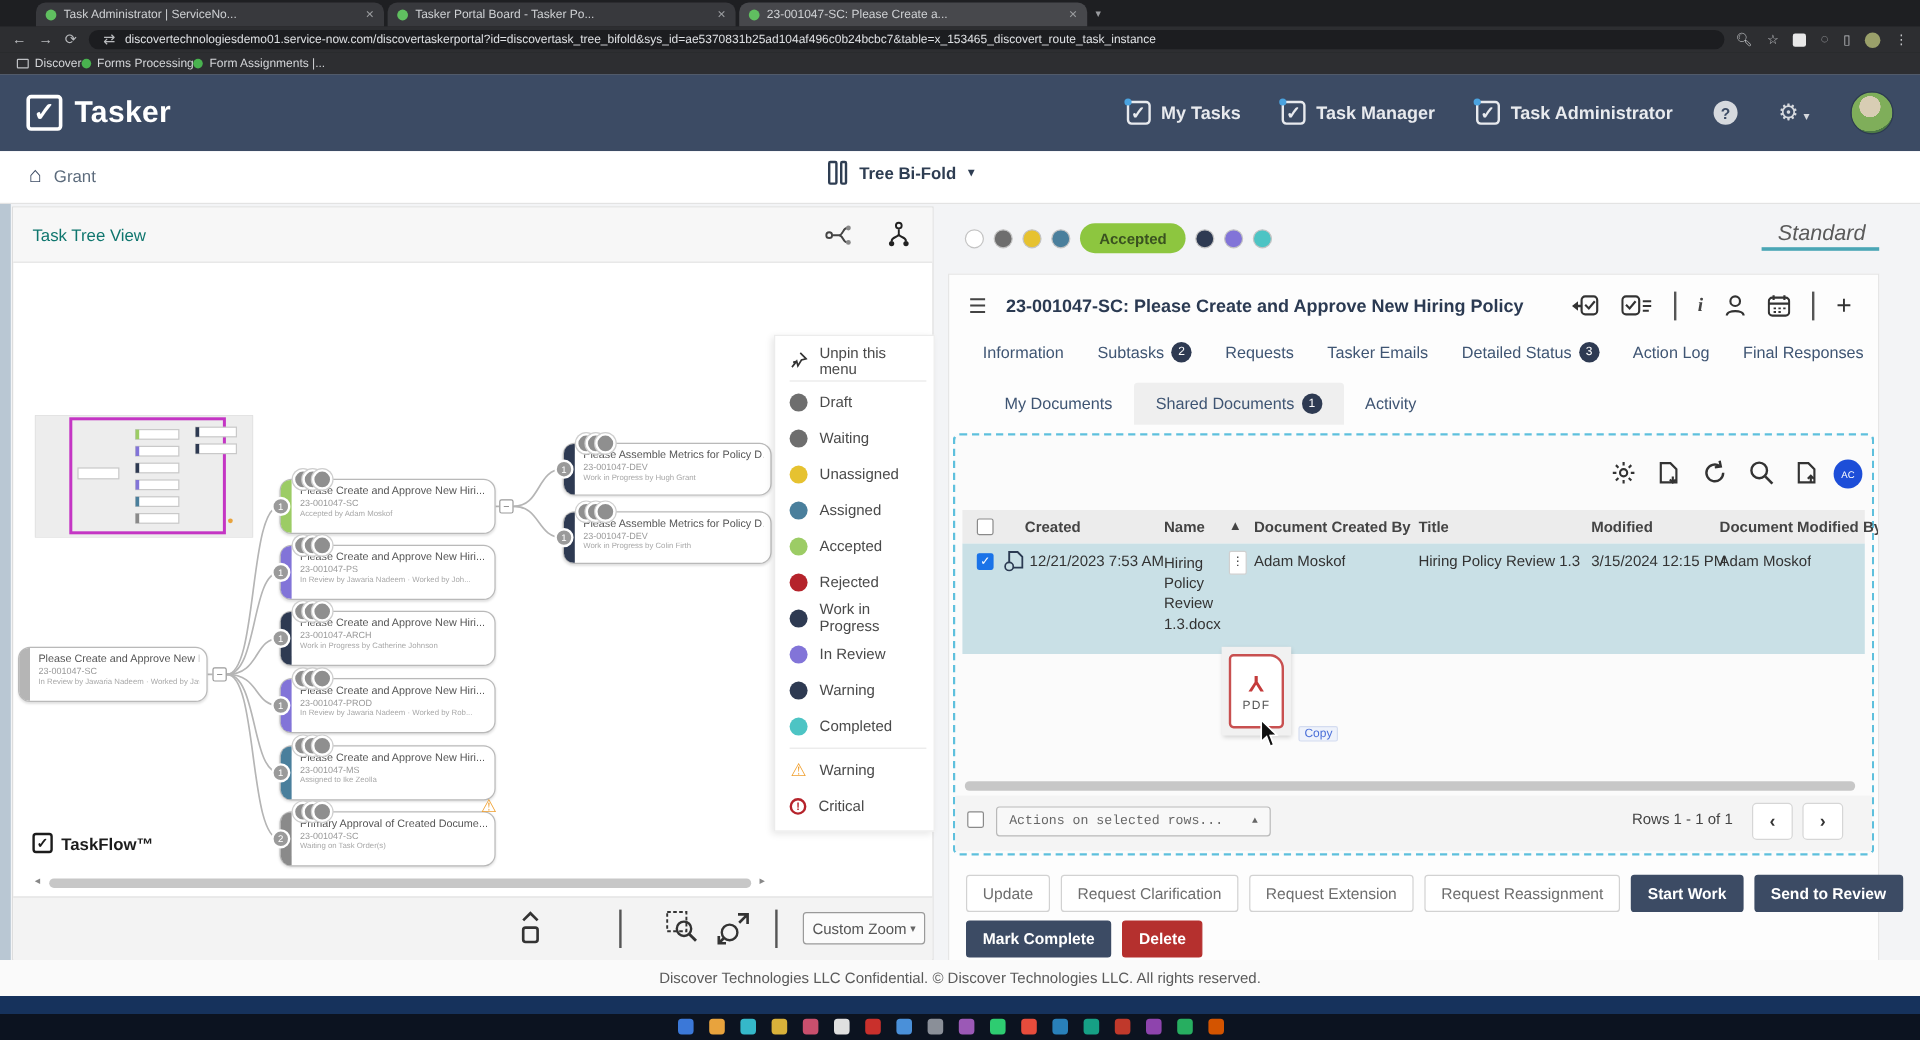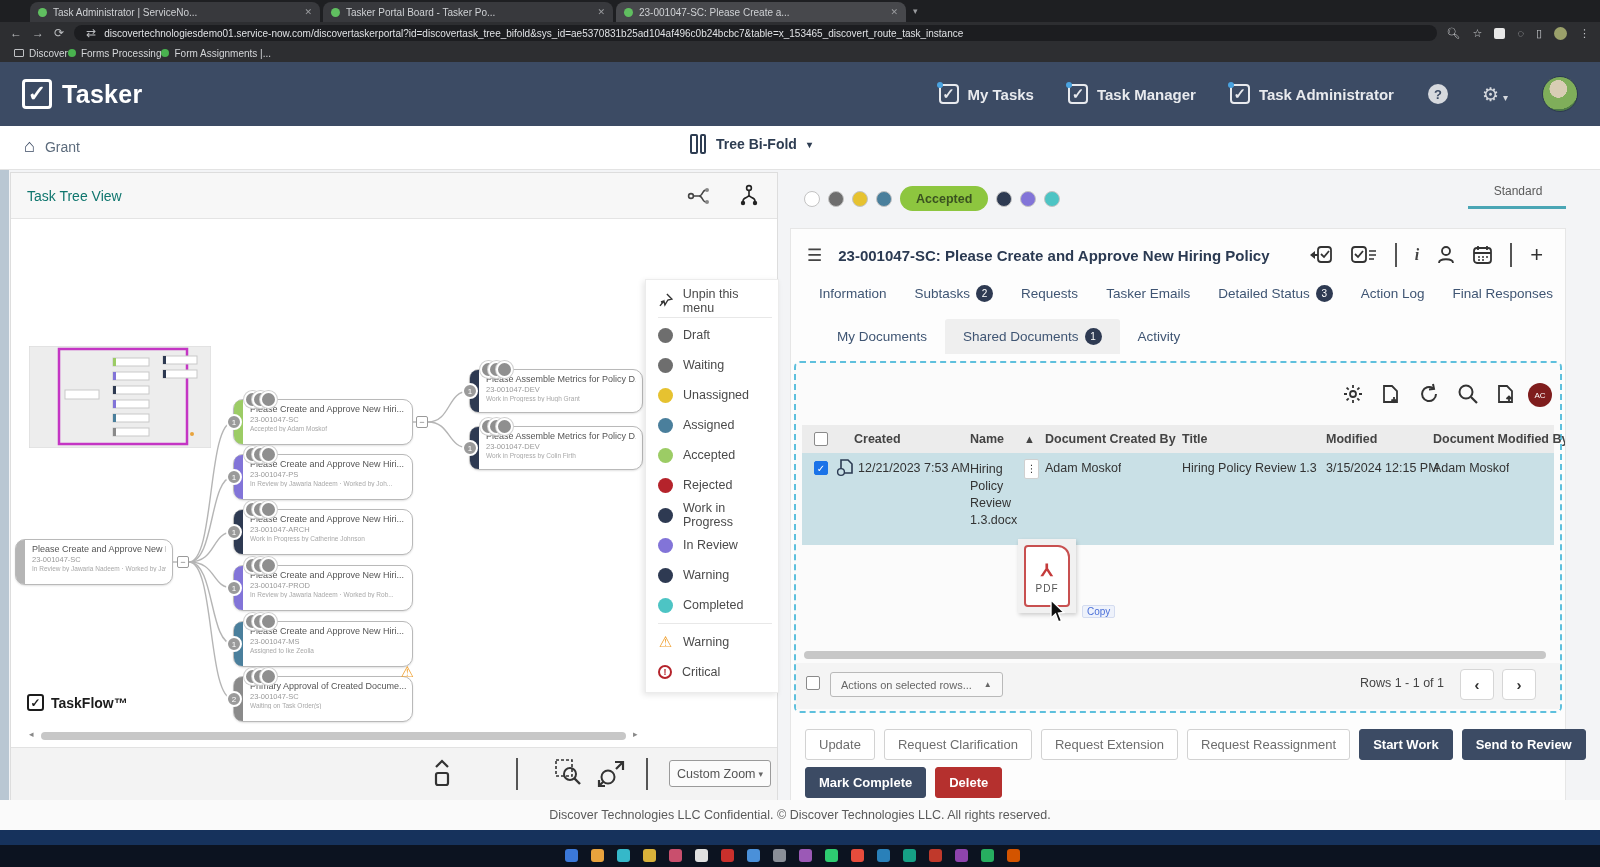--- a/index.html
+++ b/index.html
@@ -83,21 +83,21 @@
   .tp-hscroll { position:absolute; left:30px; top:559px; width:585px; height:8px; background:#c7c7c7; border-radius:4px; }
   .tp-harrow { position:absolute; top:556px; color:#888; font-size:9px; }
   .tp-ctrl { position:absolute; left:0; right:0; top:574px; height:54px; background:#f3f3f3; border-top:1px solid #e2e2e2; }
   .tp-ctrl .divider { position:absolute; top:10px; width:2px; height:32px; background:#555; }
   .zoomsel { position:absolute; left:658px; top:12px; width:102px; height:27px; border:1px solid #9a9a9a; border-radius:3px; background:#fbfbfb; font-size:12.5px; color:#555; display:flex; align-items:center; justify-content:space-between; padding:0 7px; }
 
   
   .dotsrow { position:absolute; left:804px; top:186px; display:flex; align-items:center; gap:8px; }
   .sdot { width:16px; height:16px; border-radius:50%; border:1px solid #c3c3c3; }
   .pill { height:25px; padding:0 16px; border-radius:13px; background:#8dc63f; color:#3a5220; font-size:12.5px; font-weight:bold; display:flex; align-items:center; }
-  .stdtab { position:absolute; left:1470px; top:184px; width:96px; text-align:center; color:#5a5a5a; font-size:12px; }
+  .stdtab { position:absolute; left:1470px; top:184px; width:96px; text-align:center; color:#5a5a5a; font-size:18px;font-style:italic; }
   .stdline { position:absolute; left:1468px; top:206px; width:98px; height:3px; background:#4aa6b5; }
 
   .card { position:absolute; left:790px; top:228px; width:776px; height:576px; background:#fdfdfd; border:1px solid #e6e6e6; }
   .titlerow { position:absolute; top:8px; left:0; right:0; height:36px; display:flex; align-items:center; }
   .hamb { margin-left:16px; font-size:17px; color:#444; }
   .cardtitle { margin-left:16px; font-size:15px; font-weight:bold; color:#2b3a52; }
   .trow-icons { margin-left:auto; margin-right:22px; display:flex; align-items:center; gap:18px; color:#444; }
   .vdiv { width:2px; height:24px; background:#555; }
   .ico-i { font-family:"Liberation Serif", serif; font-style:italic; font-weight:bold; font-size:16px; }
   .ico-plus { font-size:22px; color:#333; }
@@ -107,36 +107,36 @@
   .tbadge { width:17px; height:17px; border-radius:50%; background:#2e3a52; color:#fff; font-size:10px; display:flex; align-items:center; justify-content:center; }
   .tabs2 { position:absolute; top:90px; left:28px; display:flex; gap:0; align-items:stretch; }
   .tabs2 .titem { padding:9px 18px; }
   .tabs2 .titem.active { background:#efefef; border-radius:3px 3px 0 0; }
 
   .docs { position:absolute; top:132px; left:3px; width:768px; height:352px; border:2px dashed #5ec0dd; border-radius:6px; background:#fbfbfb; }
   .searchwrap { position:absolute; left:12px; top:14px; display:flex; }
   .searchwrap input { width:168px; height:34px; border:1px solid #c9c9c9; border-radius:4px 0 0 4px; padding:0 10px; font-size:12.5px; color:#555; background:#fff; outline:none; }
   .searchbtn { width:38px; height:34px; border:1px solid #c9c9c9; border-left:none; border-radius:0 4px 4px 0; background:#fff; display:flex; align-items:center; justify-content:center; }
   .dt-icons { position:absolute; right:44px; top:20px; display:flex; gap:17px; align-items:center; color:#333; }
-  .ac-circ { position:absolute; right:8px; top:20px; width:24px; height:24px; border-radius:50%; background:#7f1d1d; color:#fff; font-size:8px; font-weight:normal; display:flex; align-items:center; justify-content:center; }
+  .ac-circ { position:absolute; right:8px; top:20px; width:24px; height:24px; border-radius:50%; background:#1d4ed8; color:#fff; font-size:8px; font-weight:normal; display:flex; align-items:center; justify-content:center; }
   .thead { position:absolute; left:6px; right:6px; top:62px; height:28px; background:#ececec; display:flex; align-items:center; font-size:12.5px; font-weight:bold; color:#444; }
   .trowsel { position:absolute; left:6px; right:6px; top:90px; height:92px; background:#c9e0e6; font-size:12.5px; color:#333; }
   .cb { width:14px; height:14px; border:1.5px solid #8a8a8a; border-radius:2px; background:#fff; }
   .cb.checked { background:#1a73e8; border-color:#1a73e8; color:#fff; font-size:10px; line-height:13px; text-align:center; }
   .col { position:absolute; white-space:nowrap; overflow:hidden; }
   .dots3 { width:15px; height:20px; background:#fff; border:1px solid #d0d0d0; border-radius:2px; color:#333; font-size:10px; line-height:18px; text-align:center; }
   .pdfghost { position:absolute; left:222px; top:176px; width:58px; height:74px; background:#f1f1f1; box-shadow:1px 2px 4px rgba(0,0,0,.18); display:flex; align-items:center; justify-content:center; }
   .pdfdoc { width:46px; height:62px; background:#fff; border:2px solid #c85050; border-radius:4px 12px 4px 4px; display:flex; flex-direction:column; align-items:center; justify-content:center; gap:2px; }
   .pdflogo { color:#c43b3b; font-size:17px; font-weight:bold; font-family:"Liberation Serif",serif; transform:scaleX(1.2); }
   .pdftxt { color:#555; font-size:10px; letter-spacing:1px; }
   .copycursor { position:absolute; left:252px; top:236px; }
   .copytip { position:absolute; left:286px; top:242px; background:#eef2fb; border:1px solid #d4dcf0; color:#4a6fd8; font-size:10px; padding:0 4px; border-radius:2px; }
   .docscroll { position:absolute; left:8px; right:14px; top:288px; height:8px; background:#c7c7c7; border-radius:4px; }
   .docfoot { position:absolute; left:0; right:0; top:300px; height:46px; background:#f4f4f4; }
-  .actbtn { position:absolute; left:34px; top:9px; height:25px; border:1px solid #b9b9b9; border-radius:3px; background:#f8f8f8; color:#666; font-size:11px; padding:0 10px; display:flex; align-items:center; gap:12px; }
+  .actbtn { position:absolute; left:34px; top:9px; height:25px; border:1px solid #b9b9b9; border-radius:3px; background:#f8f8f8; color:#666; font-size:11px; padding:0 10px; display:flex; align-items:center; gap:24px;font-family:Liberation Mono, monospace; }
   .rowsinfo { position:absolute; right:116px; top:13px; font-size:12.5px; color:#444; }
   .pgbtn { position:absolute; top:6px; width:34px; height:31px; background:#fff; border:1px solid #d6d6d6; border-radius:4px; color:#333; font-size:15px; font-weight:bold; display:flex; align-items:center; justify-content:center; }
 
   .btnrow { position:absolute; left:14px; display:flex; gap:9px; }
   .btn { height:31px; padding:0 13px; border-radius:3px; font-size:13px; display:flex; align-items:center; white-space:nowrap; }
   .btn.light { background:#fff; border:1px solid #d2d2d2; color:#6e6e6e; }
   .btn.dark { background:#3c4b64; color:#fff; font-weight:bold; border:1px solid #3c4b64; }
   .btn.red { background:#b5302e; color:#fff; font-weight:bold; border:1px solid #b5302e; }
 
   .footer { position:absolute; left:0; top:800px; width:1600px; height:30px; background:#fafafa; display:flex; align-items:center; justify-content:center; font-size:12.5px; color:#5a5a5a; }

